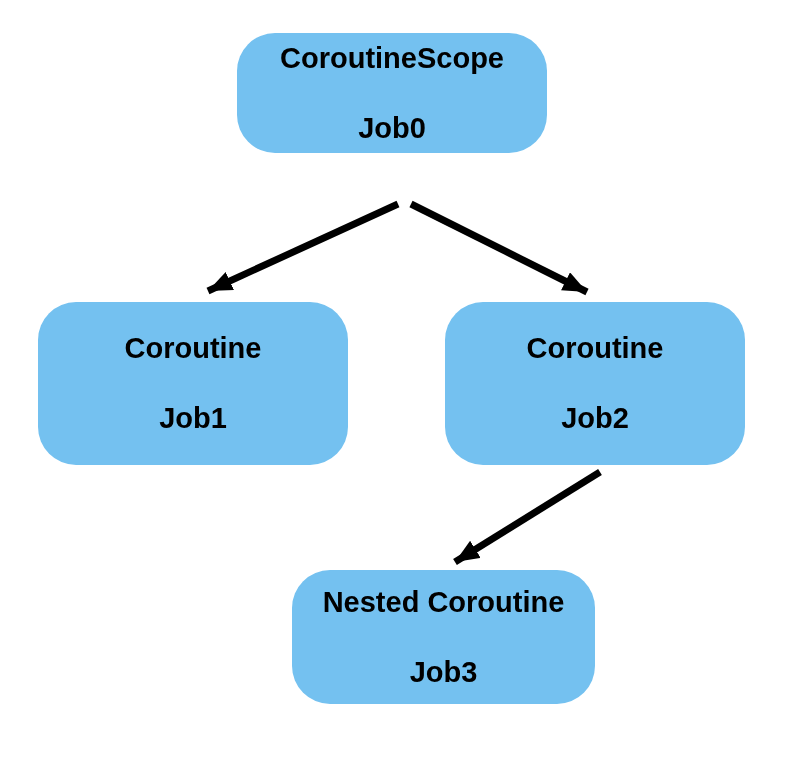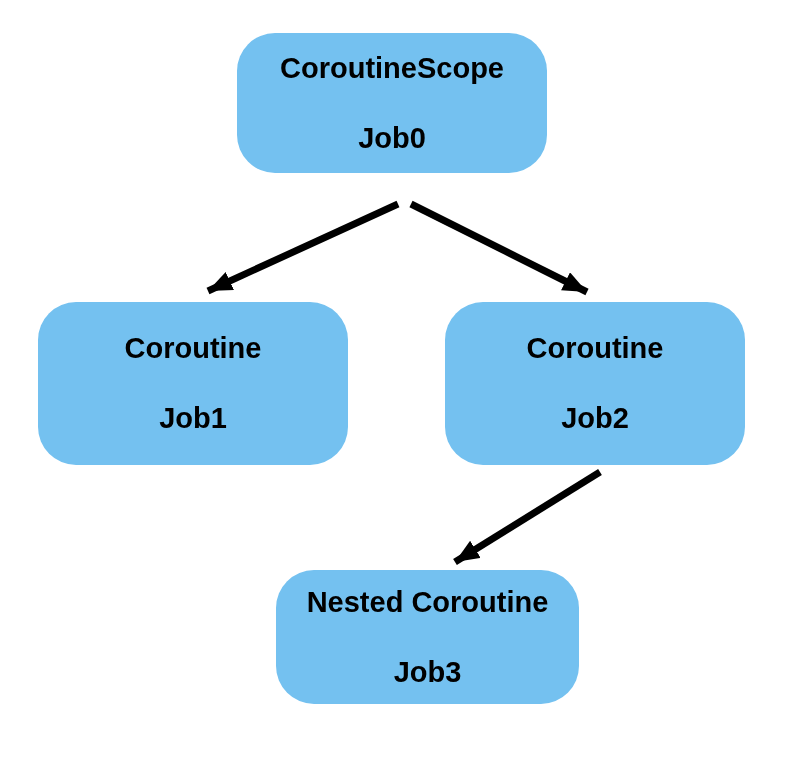--- a/index.html
+++ b/index.html
@@ -35,24 +35,24 @@
   }
   .node .title,
   .node .job {
     color: var(--text-color, #000000);
     font-size: 29px;
     font-weight: bold;
     line-height: 33px;
     white-space: nowrap;
     text-align: center;
   }
-  .node-0 { left: 237px; top: 33px;  width: 310px; height: 140px; }
+  .node-0 { left: 237px; top: 33px;  width: 310px; height: 120px; }
   .node-1 { left: 38px;  top: 302px; width: 310px; height: 163px; }
   .node-2 { left: 445px; top: 302px; width: 300px; height: 163px; }
-  .node-3 { left: 276px; top: 570px; width: 303px; height: 134px; }
+  .node-3 { left: 292px; top: 570px; width: 303px; height: 134px; }
   .edge-line {
     stroke: var(--arrow-color, #000000);
     stroke-width: 7;
     fill: none;
   }
   .arrow-head {
     fill: var(--arrow-color, #000000);
     stroke: none;
   }
 </style>

